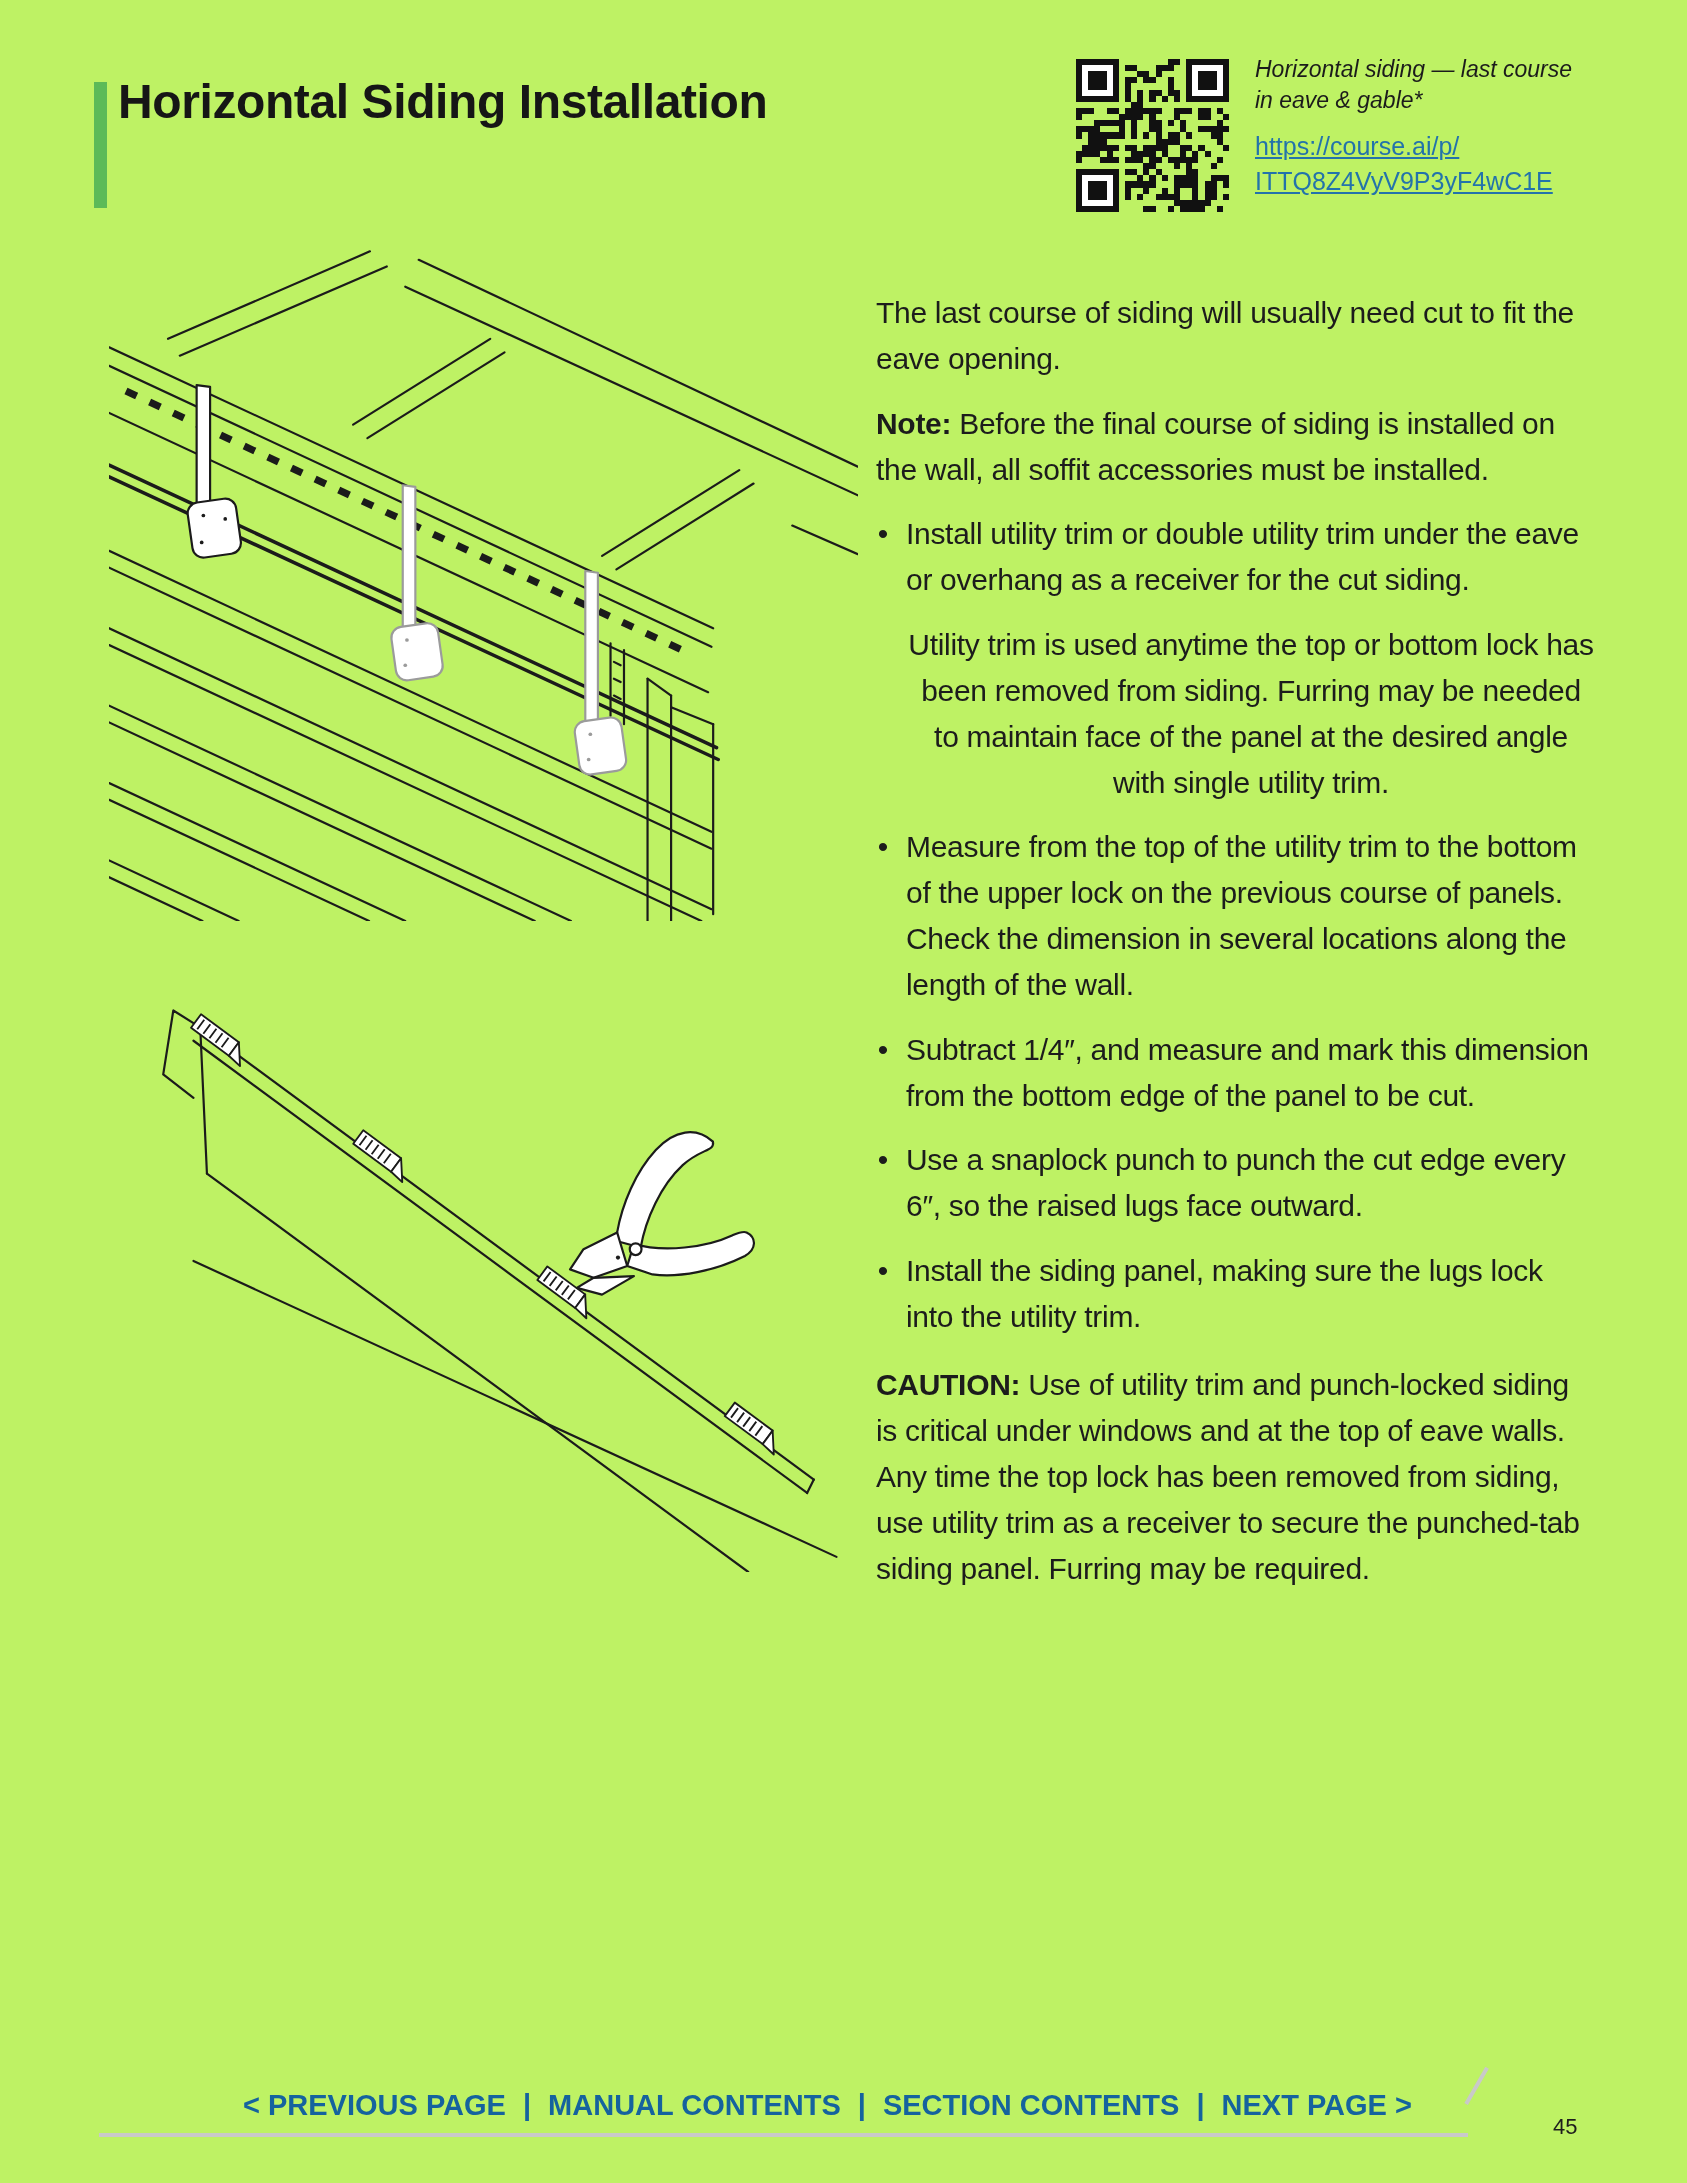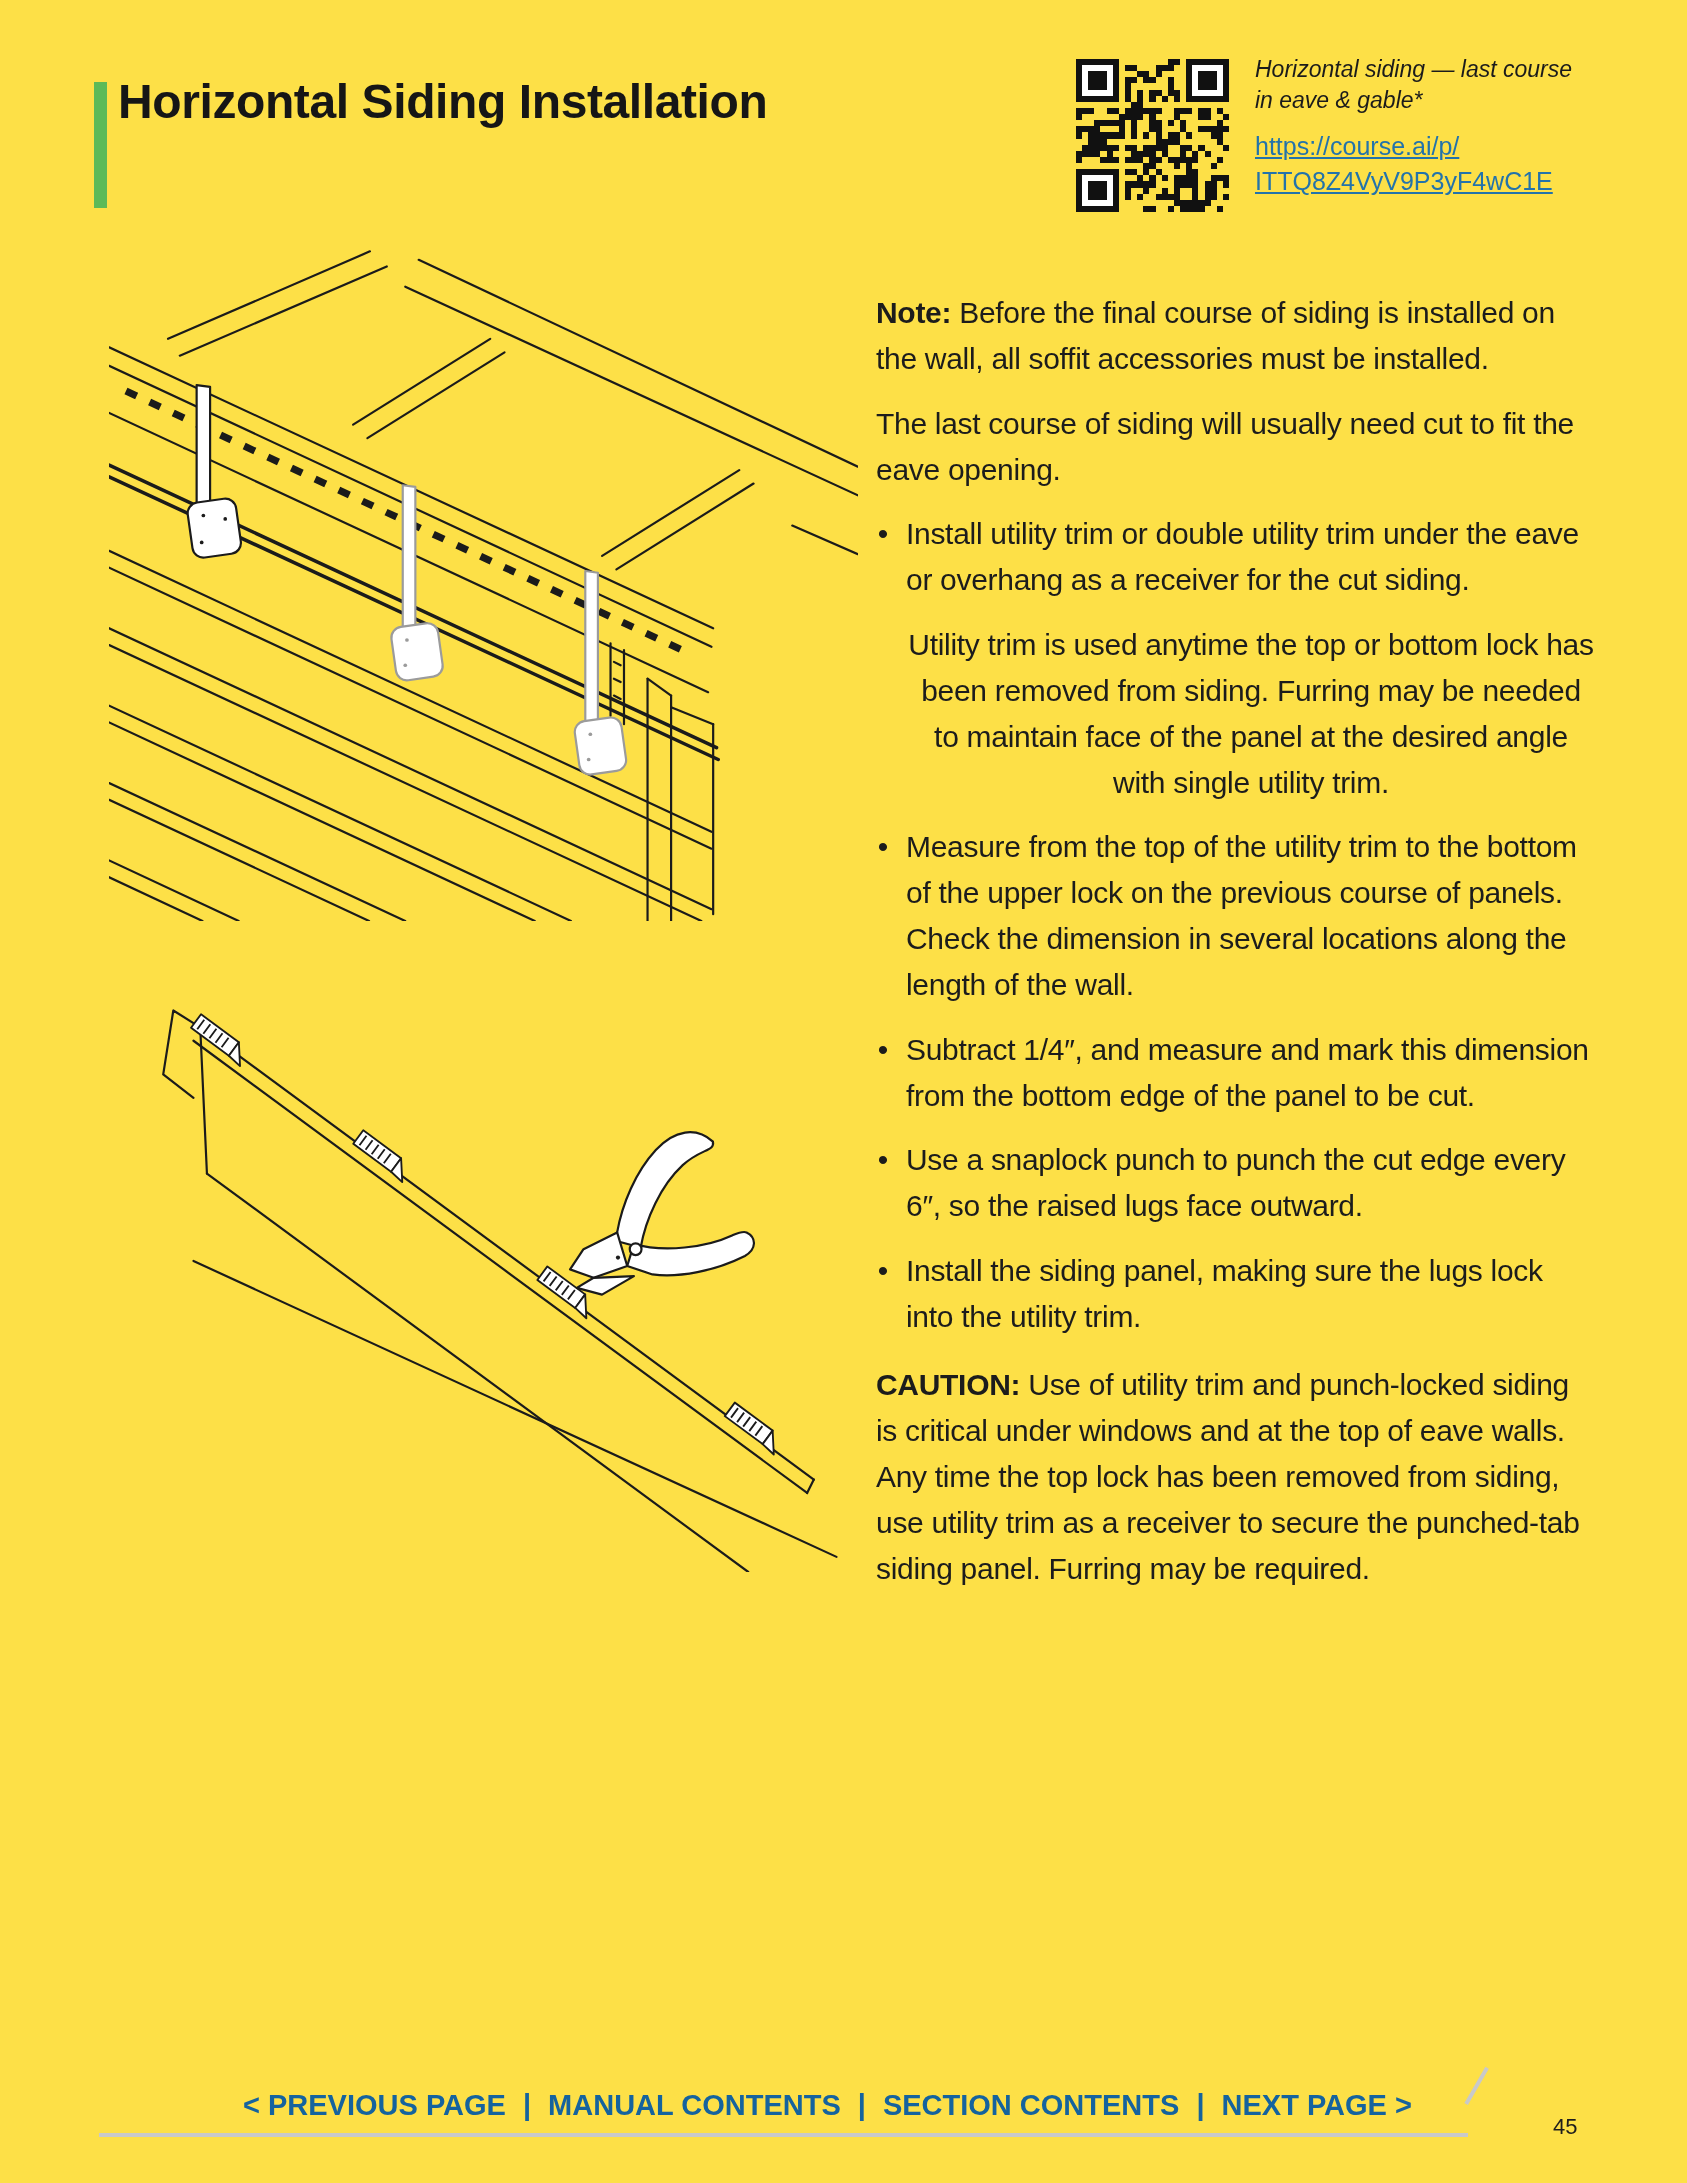--- a/index.html
+++ b/index.html
@@ -1,19 +1,19 @@
 <!DOCTYPE html>
 <html style="font-size:13.5px"><head>
 <meta charset="utf-8">
 <style>
   html,body{margin:0;padding:0;background:#e8e8e8;}
   .page{
     position:relative;
     width:1687px;height:2183px;
-    background:#fde047;
+    background:#bef264;
     font-family:"Liberation Sans", sans-serif;
     color:#1a1a1a;
     overflow:hidden;
   }
   
   .accent-bar{position:absolute;left:94px;top:82px;width:12.6px;height:126px;background:#5CBA58;}
   .header-text{position:absolute;left:118px;top:74px;}
   .page-title{margin:0;font-size:48px;font-weight:bold;letter-spacing:-0.4px;color:#161616;}
   .page-subtitle{margin:15px 0 0 1.7px;font-size:34px;font-weight:400;letter-spacing:3.8px;color:#1b1b1b;}
   
@@ -390,22 +390,22 @@
       <path d="M698,178 C678,160 652,164 630,188 C606,214 590,252 584,286 L582,296 L612,304 C618,270 636,230 662,206 C684,186 700,190 698,178 Z"></path>
       <path d="M738,286 C750,292 750,306 736,314 C700,332 658,340 626,336 L596,326 L604,300 C640,310 690,304 720,290 C727,287 733,284 738,286 Z"></path>
       <path d="M584,286 L544,306 L528,330 L556,340 L596,326 Z"></path>
       <path d="M556,340 L536,352 L566,360 L604,338 Z"></path>
       <circle cx="606" cy="306" r="7"></circle>
       <circle cx="585" cy="316" r="2.5" fill="#1b1b1b" stroke="none"></circle>
     </g>
   </svg>
 
   <div class="body-col">
+    <p>The last course of siding will usually need cut to fit the eave opening.</p>
     <p><span class="lead">Note:</span> <span>Before the final course of siding is installed on the wall, all soffit accessories must be installed.</span></p>
-    <p>The last course of siding will usually need cut to fit the eave opening.</p>
 
     <div class="bullet">Install utility trim or double utility trim under the eave or overhang as a receiver for the cut siding.</div>
     <div class="bullet-sub">Utility trim is used anytime the top or bottom lock has been removed from siding. Furring may be needed to maintain face of the panel at the desired angle with single utility trim.</div>
     <div class="bullet">Measure from the top of the utility trim to the bottom of the upper lock on the previous course of panels. Check the dimension in several locations along the length of the wall.</div>
     <div class="bullet">Subtract 1/4″, and measure and mark this dimension from the bottom edge of the panel to be cut.</div>
     <div class="bullet">Use a snaplock punch to punch the cut edge every 6″, so the raised lugs face outward.</div>
     <div class="bullet">Install the siding panel, making sure the lugs lock into the utility trim.</div>
 
     <p class="p-caution"><span class="lead">CAUTION:</span> <span>Use of utility trim and punch-locked siding is critical under windows and at the top of eave walls. Any time the top lock has been removed from siding, use utility trim as a receiver to secure the punched-tab siding panel. Furring may be required.</span></p>
   </div>

